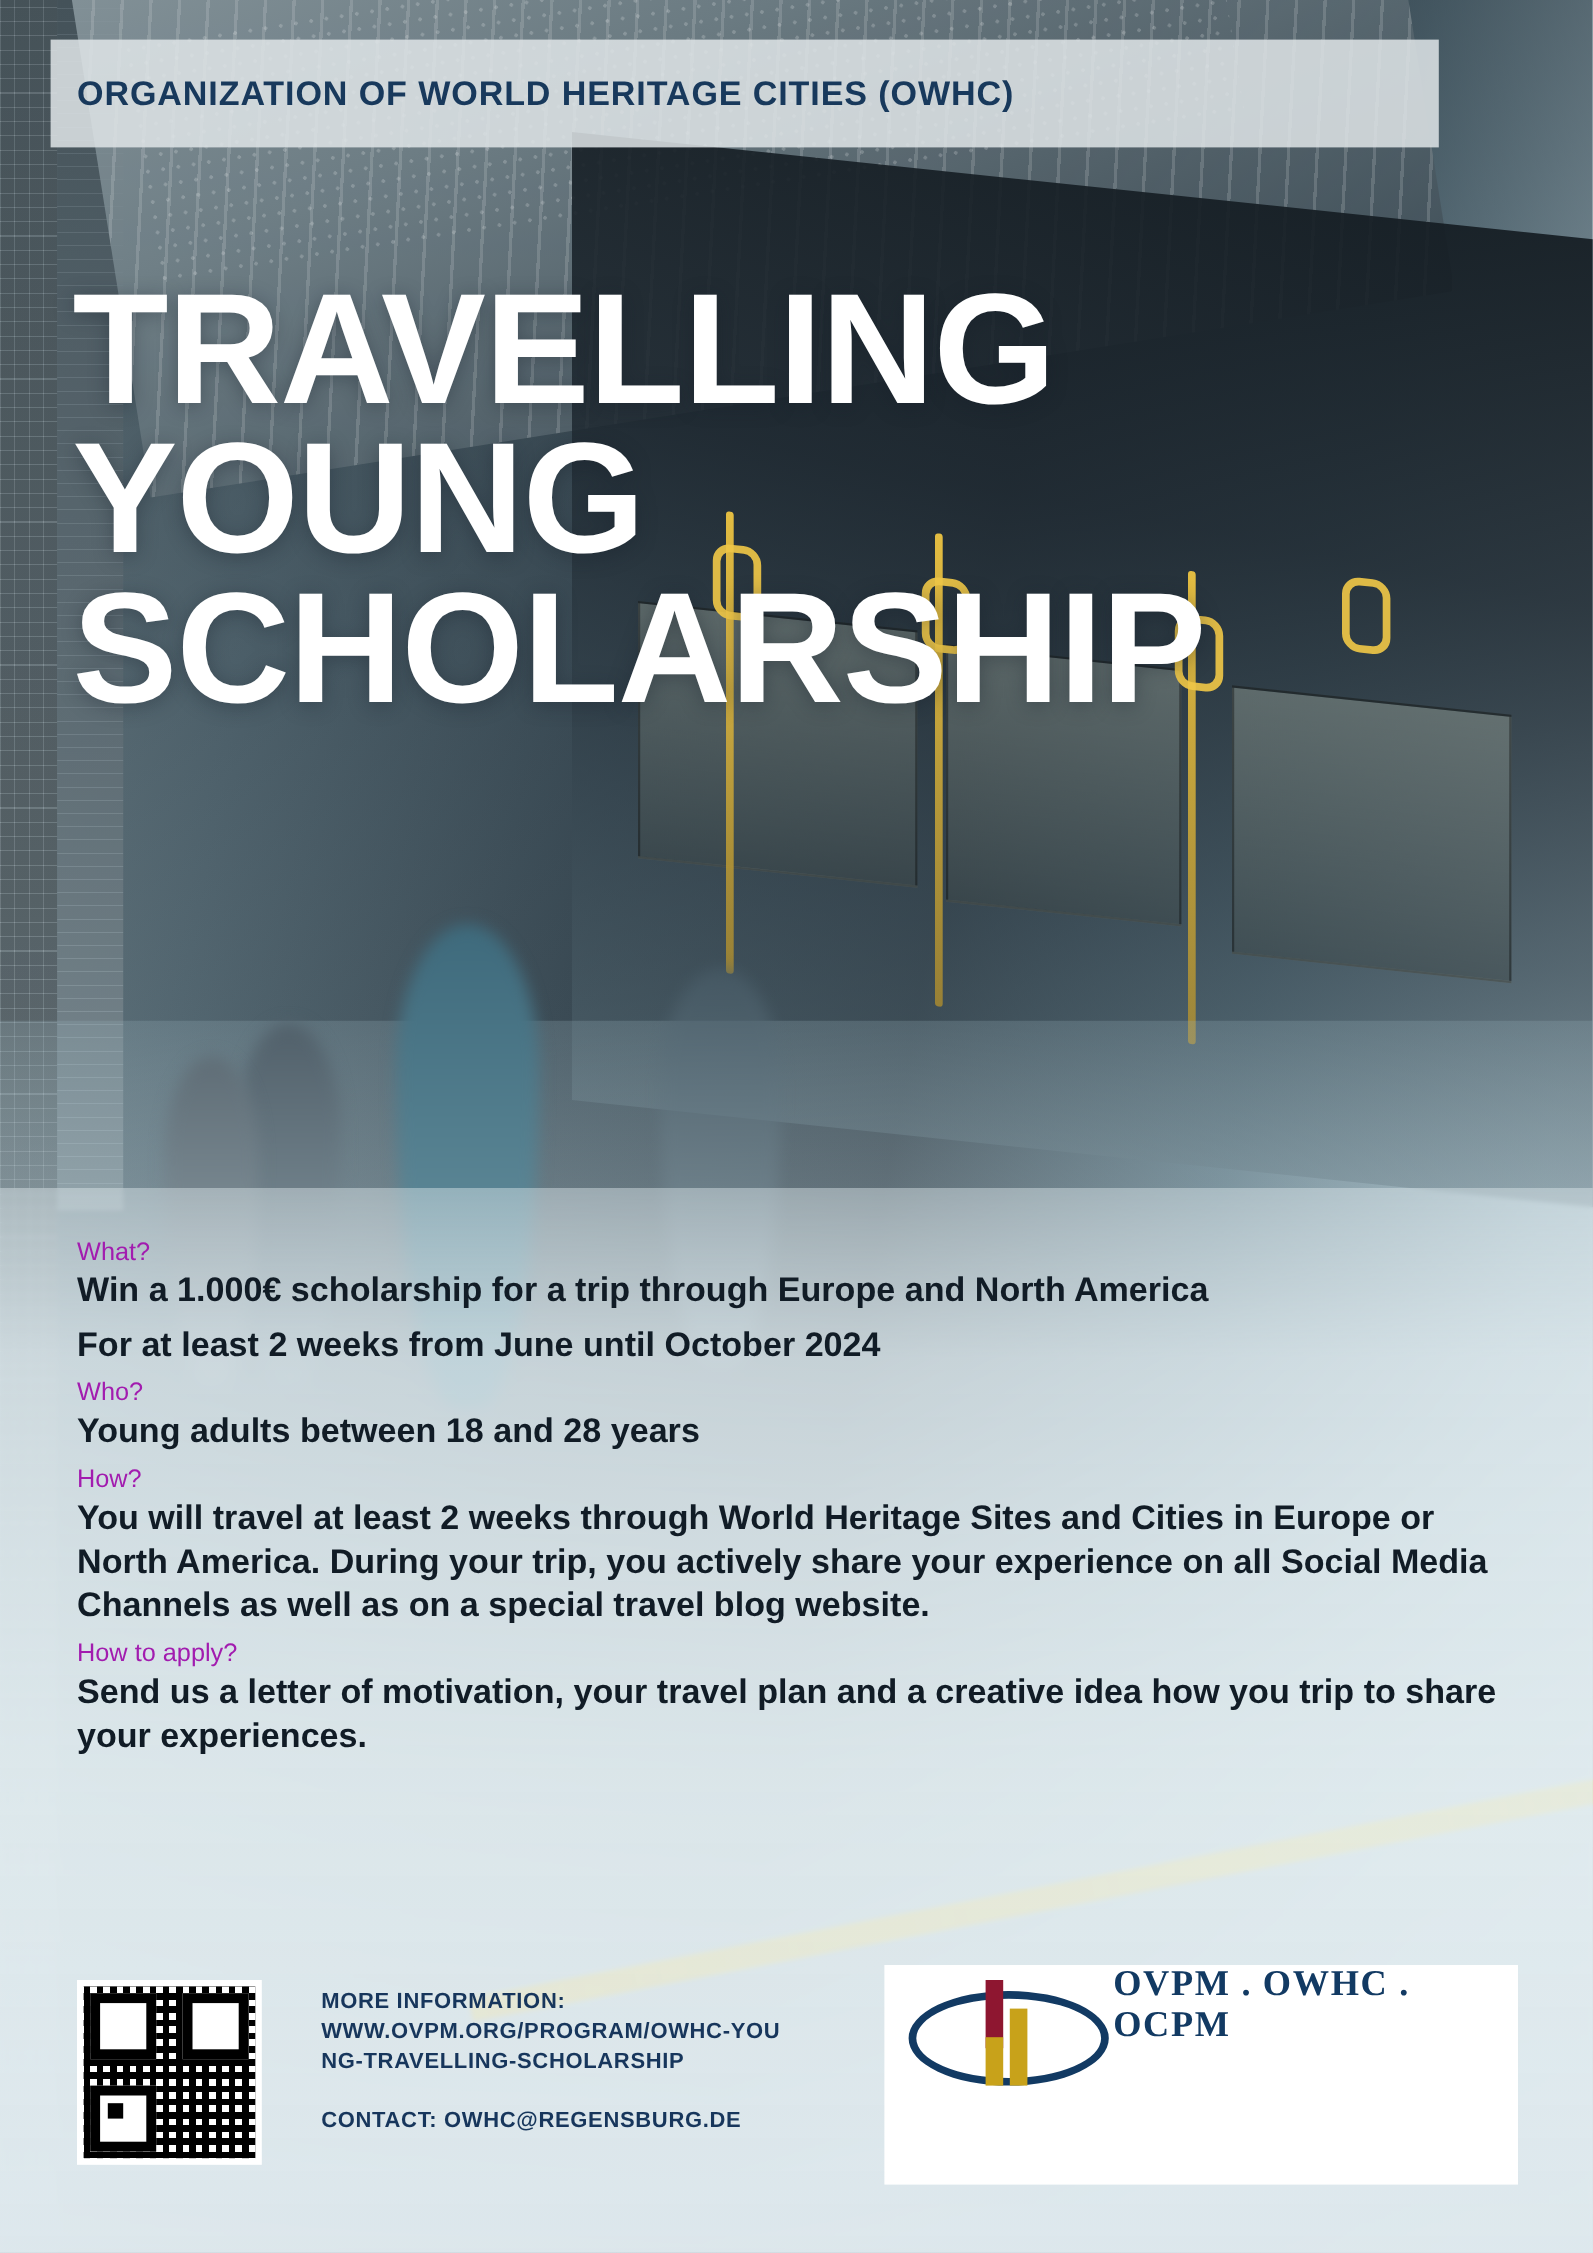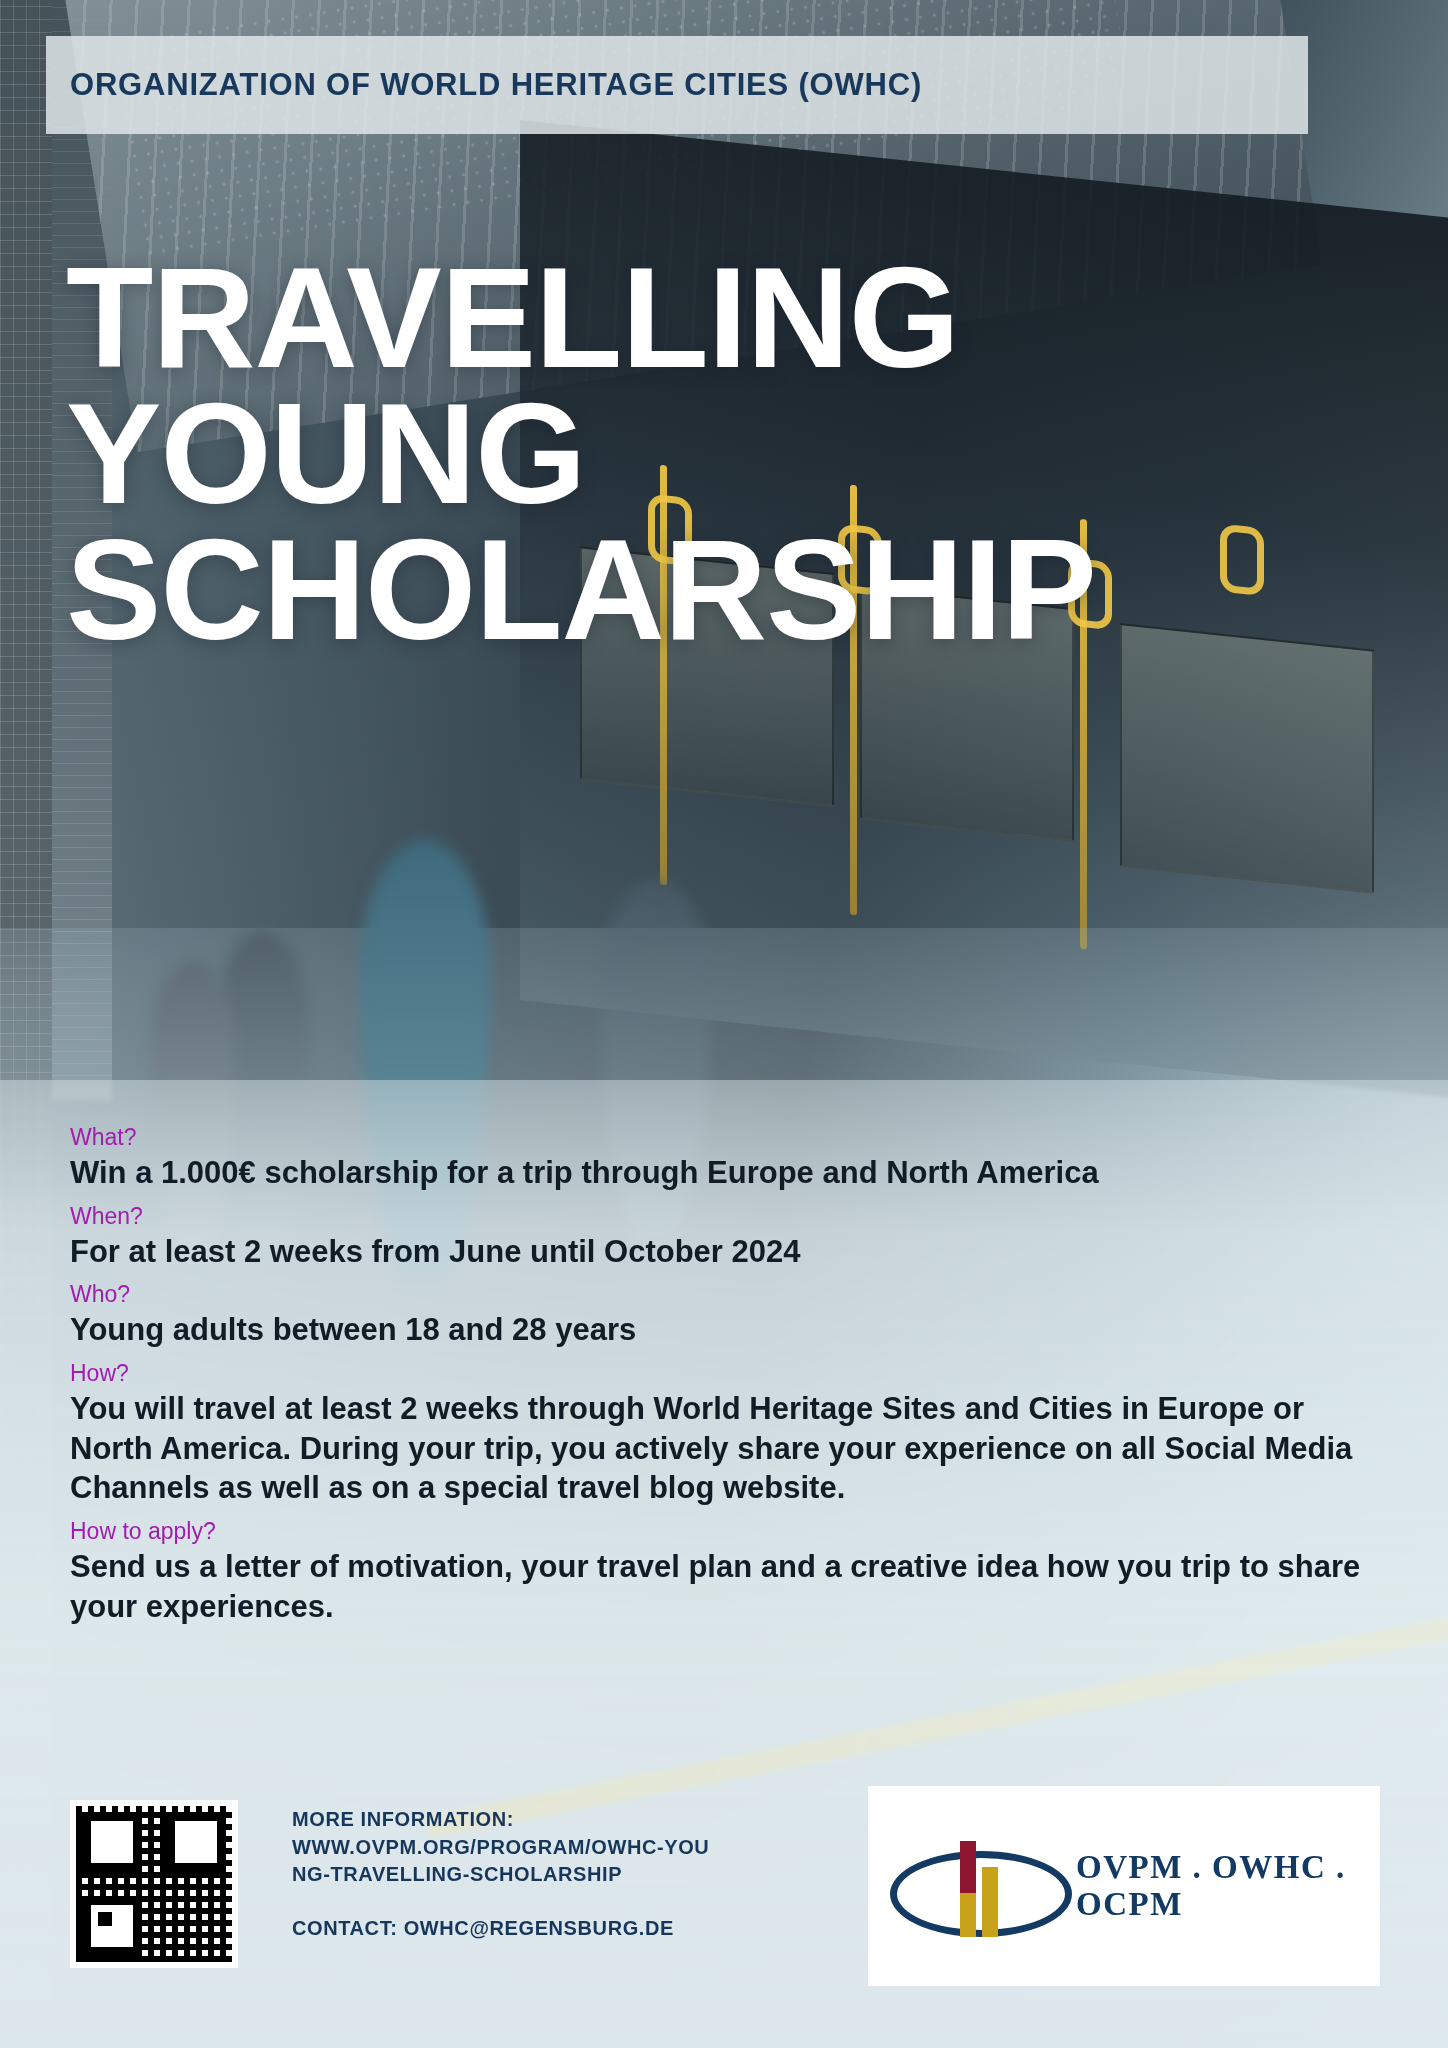--- a/index.html
+++ b/index.html
@@ -228,24 +228,24 @@
     font-size: 20px;
     font-weight: bold;
     letter-spacing: 0.6px;
     line-height: 1.38;
   }
   .info .contact { margin-top: 26px; }
 
   .logo-box {
     position: absolute;
     right: 0; top: -14px;
-    width: 512px; height: 200px;
+    width: 576px; height: 200px;
     background: #ffffff;
     display: flex;
-    align-items: center;
+    align-items: flex-start;
     padding: 0 22px;
     box-sizing: border-box;
   }
   .logo-mark {
     width: 168px; height: 118px;
     position: relative;
     flex: 0 0 auto;
   }
   .logo-ring {
     position: absolute;
@@ -330,21 +330,20 @@
   <div class="title">
     <div>TRAVELLING</div>
     <div>YOUNG</div>
     <div>SCHOLARSHIP</div>
   </div>
 
   <div class="body-copy">
     <p class="q">What?</p>
     <p class="a">Win a 1.000€ scholarship for a trip through Europe and North America</p>
 
-    <p class="q">When?</p>
     <p class="a">For at least 2 weeks from June until October 2024</p>
 
     <p class="q">Who?</p>
     <p class="a">Young adults between 18 and 28 years</p>
 
     <p class="q">How?</p>
     <p class="a">You will travel at least 2 weeks through World Heritage Sites and Cities in Europe or North America. During your trip, you actively share your experience on all Social Media Channels as well as on a special travel blog website.</p>
 
     <p class="q">How to apply?</p>
     <p class="a">Send us a letter of motivation, your travel plan and a creative idea how you trip to share your experiences.</p>

